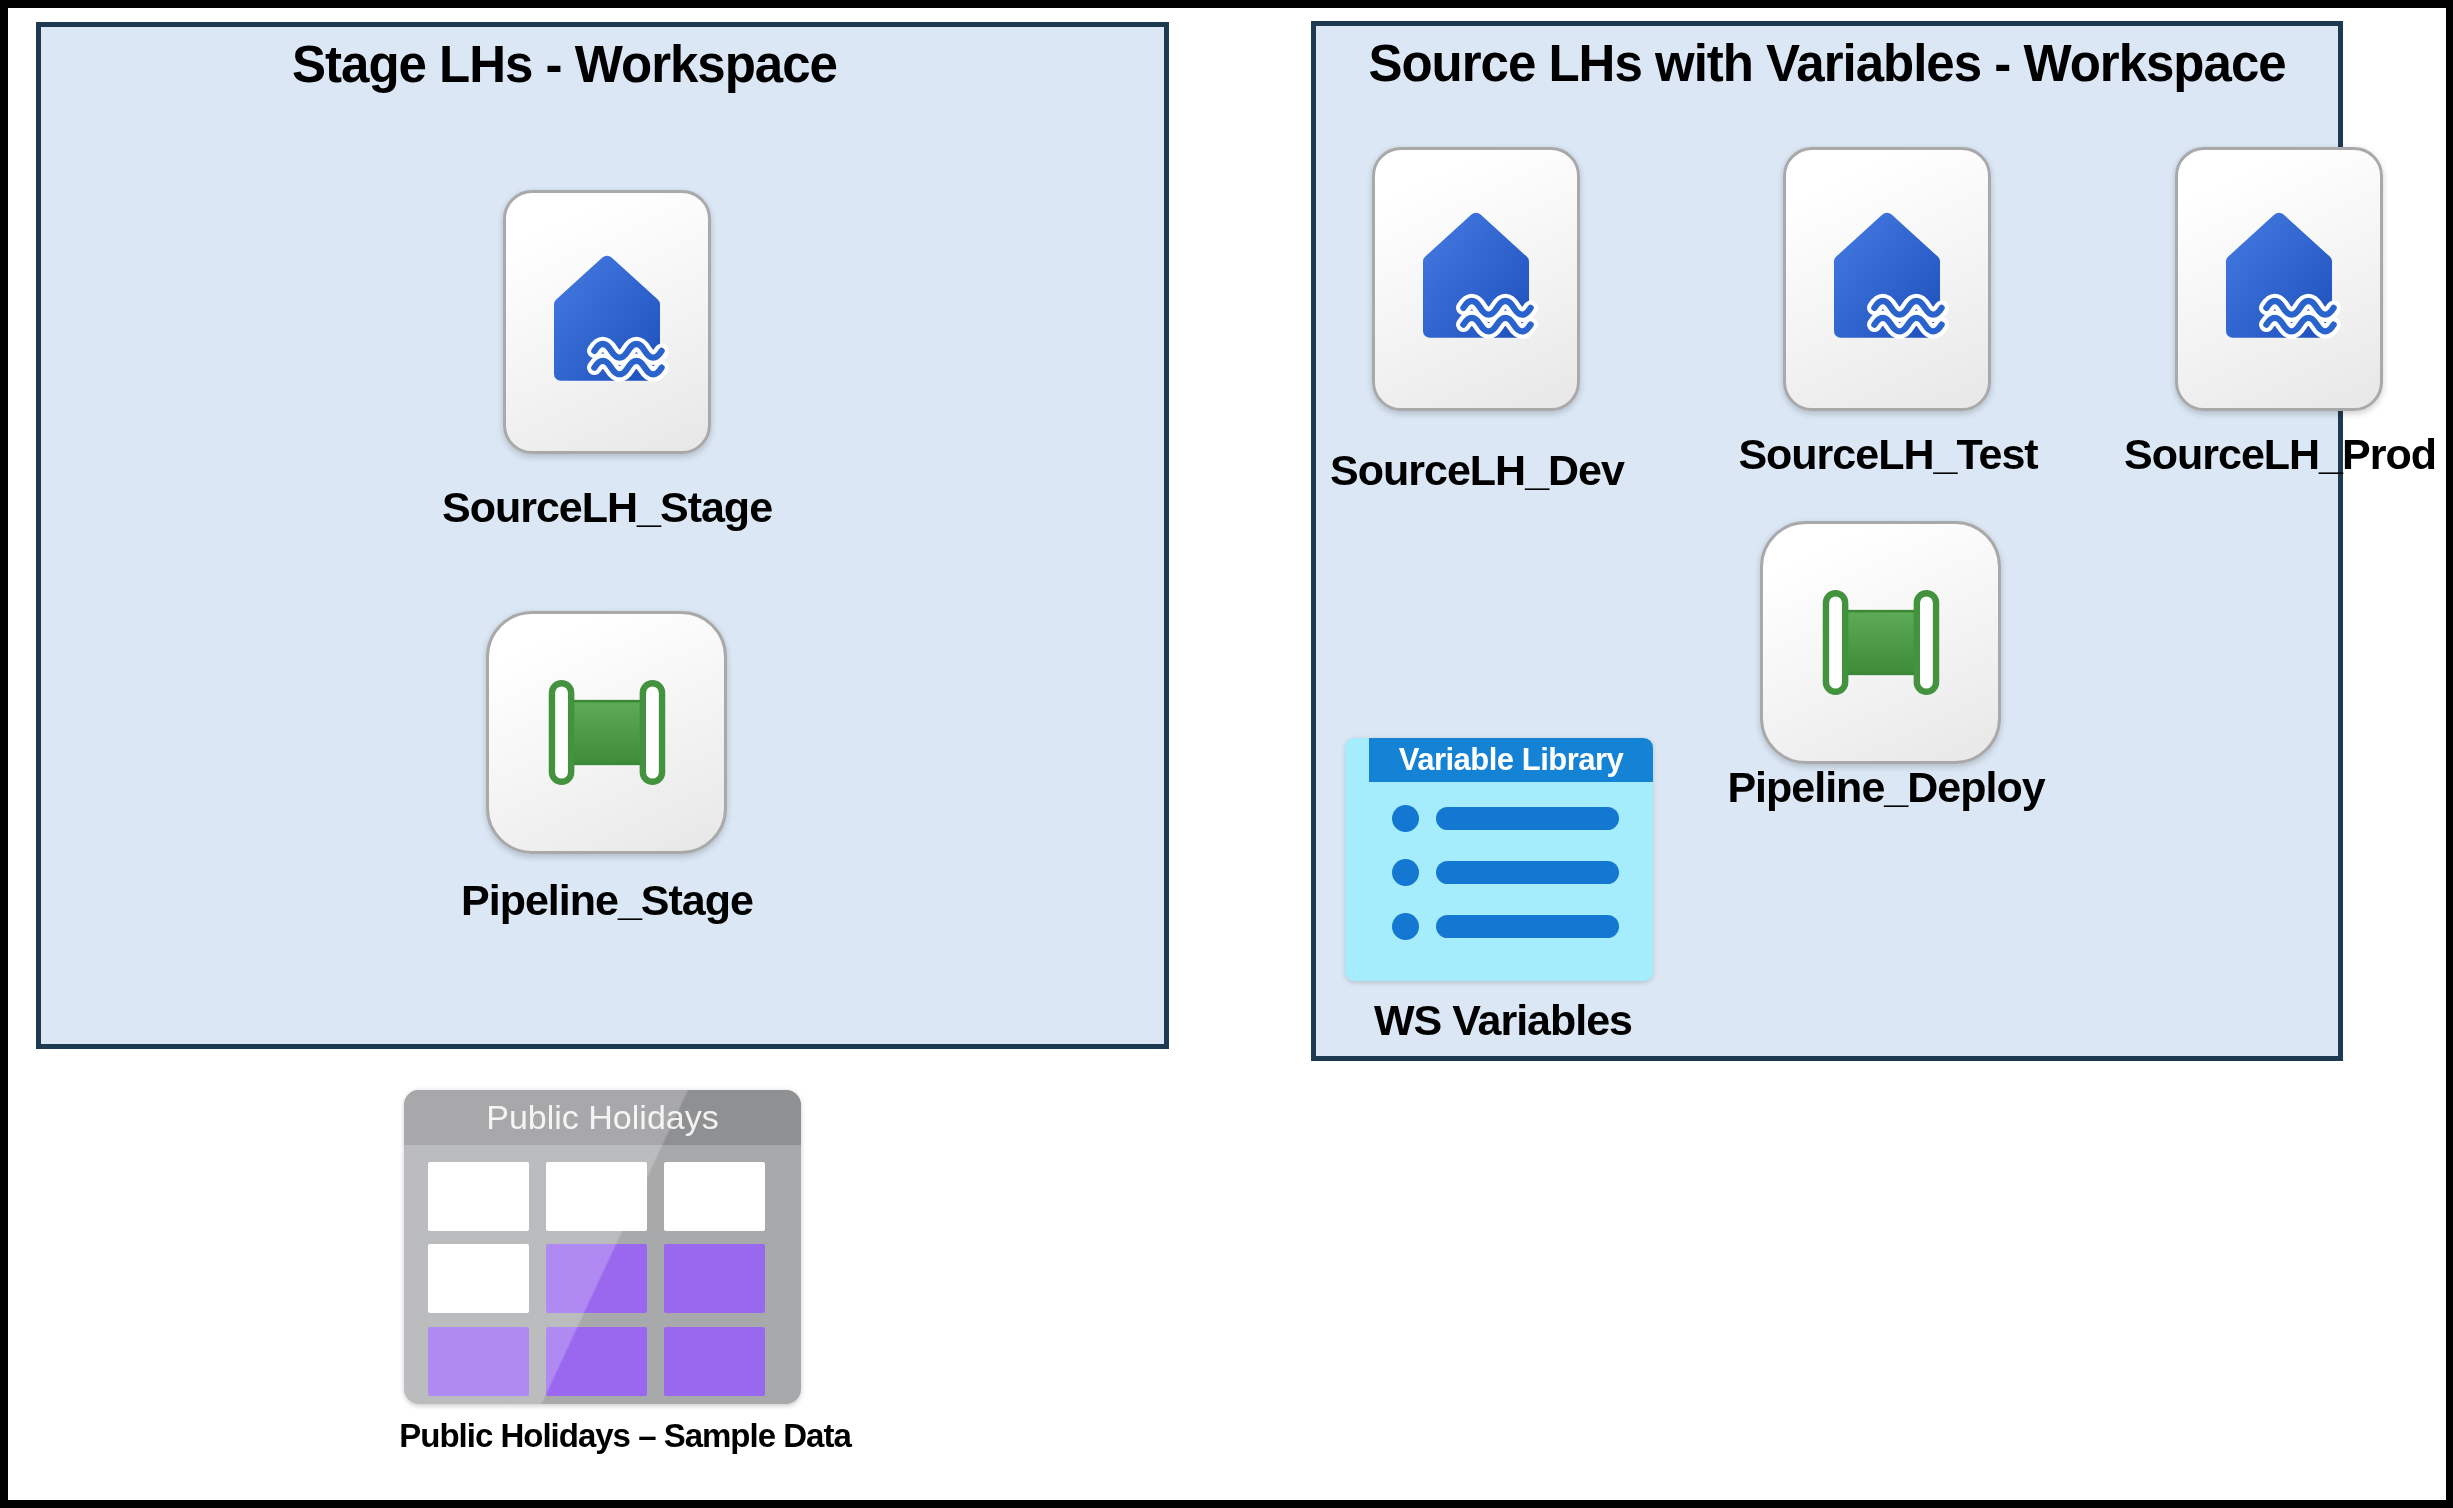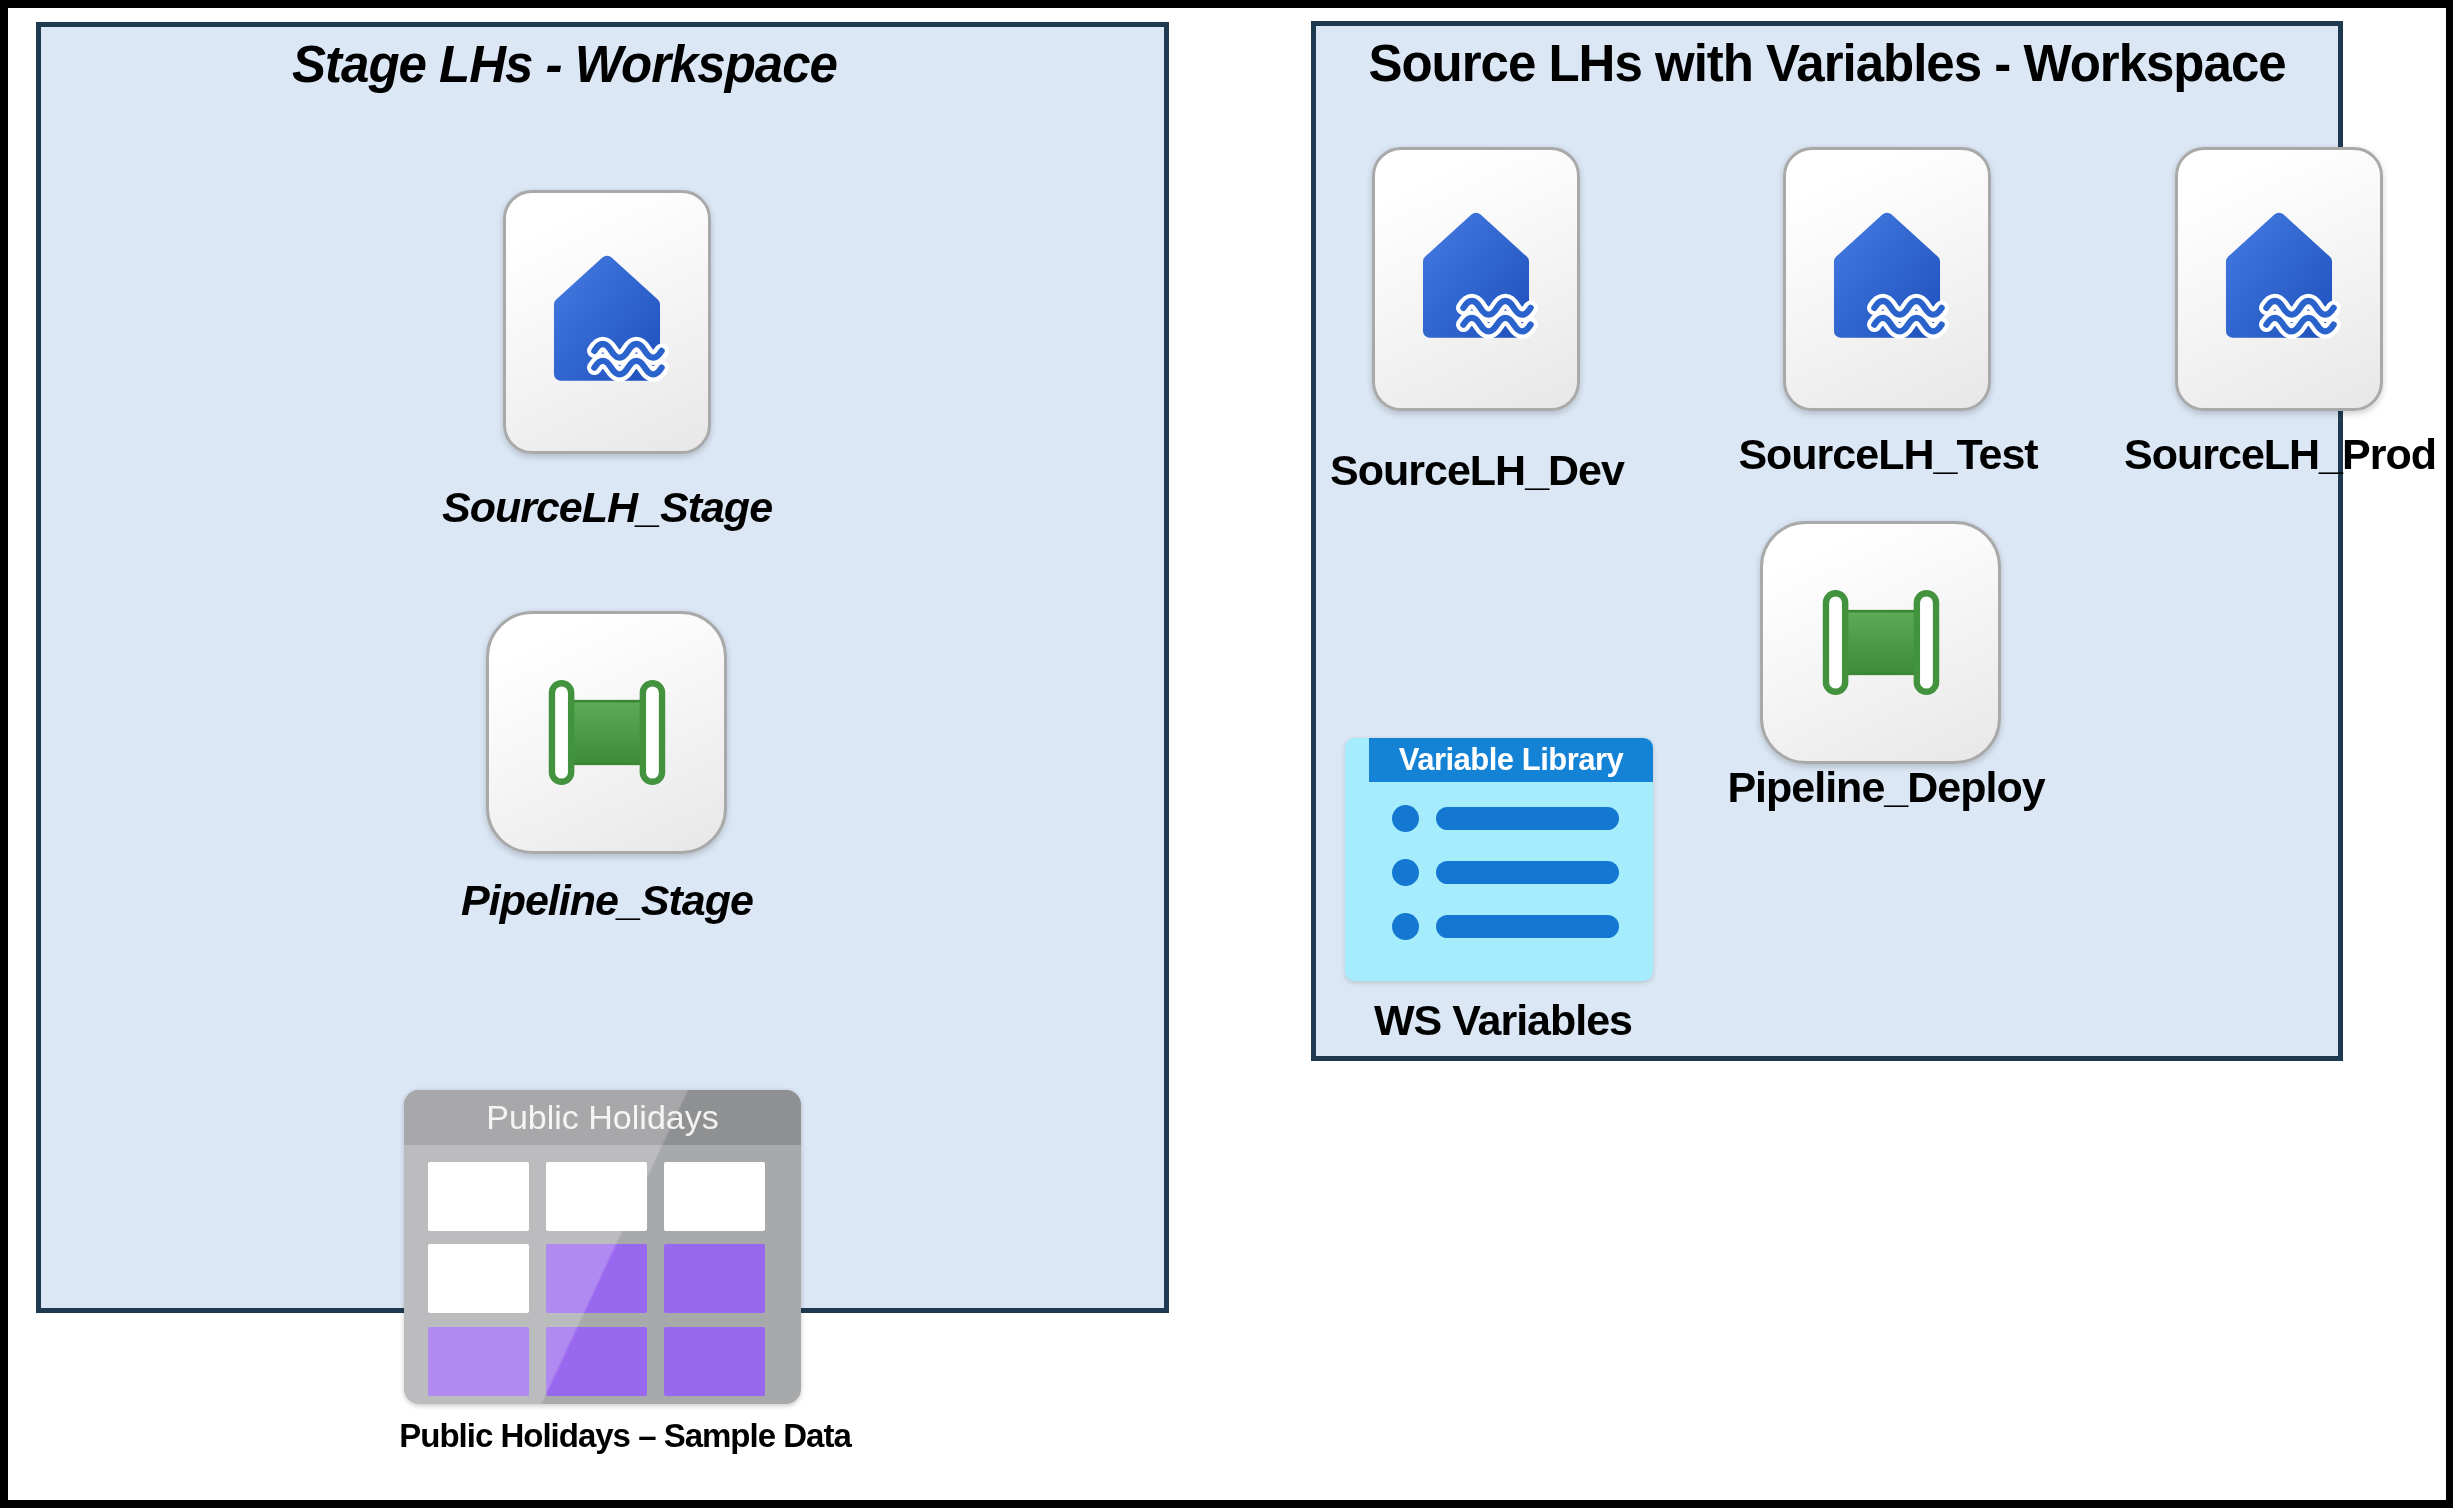--- a/index.html
+++ b/index.html
@@ -10,21 +10,21 @@
   }
   .outer-frame{position:absolute;inset:0;border:8.6px solid #000;pointer-events:none;z-index:50;}
 
   
   .workspace{
     position:absolute;
     background:var(--workspace-fill,#dbe7f5);
     border:5.7px solid var(--workspace-border,#1d3a50);
     box-sizing:border-box;
   }
-  #ws-stage{left:36px;top:22px;width:1133px;height:1291px;font-style:italic;}
+  #ws-stage{left:36px;top:22px;width:1133px;height:1027px;}
   #ws-source{left:1311px;top:21px;width:1032px;height:1040px;}
   .ws-title{
     position:absolute;top:7.6px;left:0;width:100%;margin:0;
     text-align:center;font-size:51px;font-weight:bold;letter-spacing:-1px;
     white-space:nowrap;
   }
   #ws-stage .ws-title{transform:translateX(-38px);}
 
   
   .icon-card{

